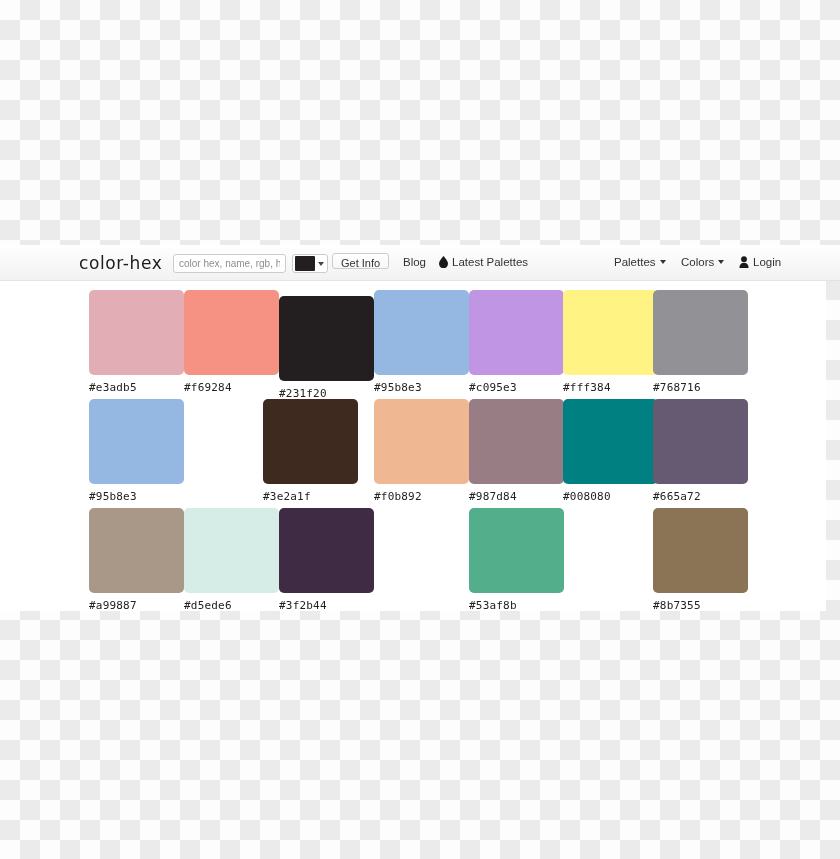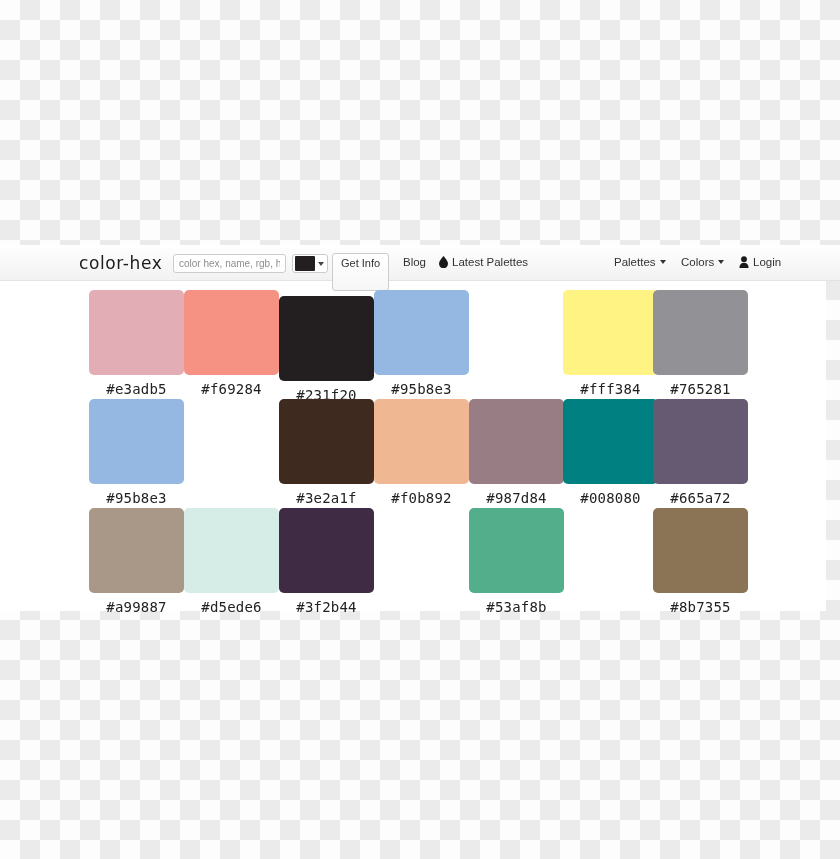--- a/index.html
+++ b/index.html
@@ -113,21 +113,21 @@
     width: 0; height: 0;
     border-left: 3px solid transparent;
     border-right: 3px solid transparent;
     border-top: 4px solid #444;
   }
 
   .get-info-btn {
     position: absolute;
     left: 332px;
     top: 8px;
-    height: 38px;
+    height: 16px;
     box-sizing: border-box;
     padding: 0 8px;
     border: 1px solid #cccccc;
     border-radius: 3px;
     background: linear-gradient(to bottom, #ffffff, #f6f6f6);
     font-size: 11px;
     color: #333;
     line-height: 19px;
     font-family: "Liberation Sans", sans-serif;
     cursor: pointer;
@@ -182,23 +182,22 @@
     top: 9px;
     width: 95px;
   }
   .swatch-box {
     width: 95px;
     height: 85px;
     border-radius: 5px;
   }
   .swatch-label {
     margin-top: 6px;
-    text-align: center;
     font-family: "DejaVu Sans Mono", monospace;
-    font-size: 14px;
+    font-size: 11px;
     color: #222222;
     letter-spacing: 0.2px;
   }
 </style>
 </head>
 <body>
 
 <div id="page">
 
   <div id="left-gutter"></div>
@@ -258,35 +257,39 @@
           <div class="swatch-label">#f69284</div>
         </div>
         <div class="swatch-cell" style="left: 279px; margin-top: 6px;">
           <div class="swatch-box" style="background: rgb(35, 31, 32);"></div>
           <div class="swatch-label">#231f20</div>
         </div>
         <div class="swatch-cell" style="left: 374px;">
           <div class="swatch-box" style="background: rgb(149, 184, 227);"></div>
           <div class="swatch-label">#95b8e3</div>
         </div>
+        <div class="swatch-cell" style="left: 469px;">
+          <div class="swatch-box" style="background: rgb(192, 149, 227);"></div>
+          <div class="swatch-label">#c095e3</div>
+        </div>
         <div class="swatch-cell" style="left: 563px;">
           <div class="swatch-box" style="background: rgb(255, 243, 132);"></div>
           <div class="swatch-label">#fff384</div>
         </div>
         <div class="swatch-cell" style="left: 653px;">
           <div class="swatch-box" style="background: rgb(146, 145, 149);"></div>
-          <div class="swatch-label">#765281</div>
+          <div class="swatch-label">#768716</div>
         </div>
       </div>
       <div class="row">
         <div class="swatch-cell" style="left: 89px;">
           <div class="swatch-box" style="background: rgb(149, 184, 227);"></div>
           <div class="swatch-label">#95b8e3</div>
         </div>
-        <div class="swatch-cell" style="left: 279px;">
+        <div class="swatch-cell" style="left: 263px;">
           <div class="swatch-box" style="background: rgb(62, 42, 31);"></div>
           <div class="swatch-label">#3e2a1f</div>
         </div>
         <div class="swatch-cell" style="left: 374px;">
           <div class="swatch-box" style="background: rgb(240, 184, 146);"></div>
           <div class="swatch-label">#f0b892</div>
         </div>
         <div class="swatch-cell" style="left: 469px;">
           <div class="swatch-box" style="background: rgb(152, 125, 132);"></div>
           <div class="swatch-label">#987d84</div>

